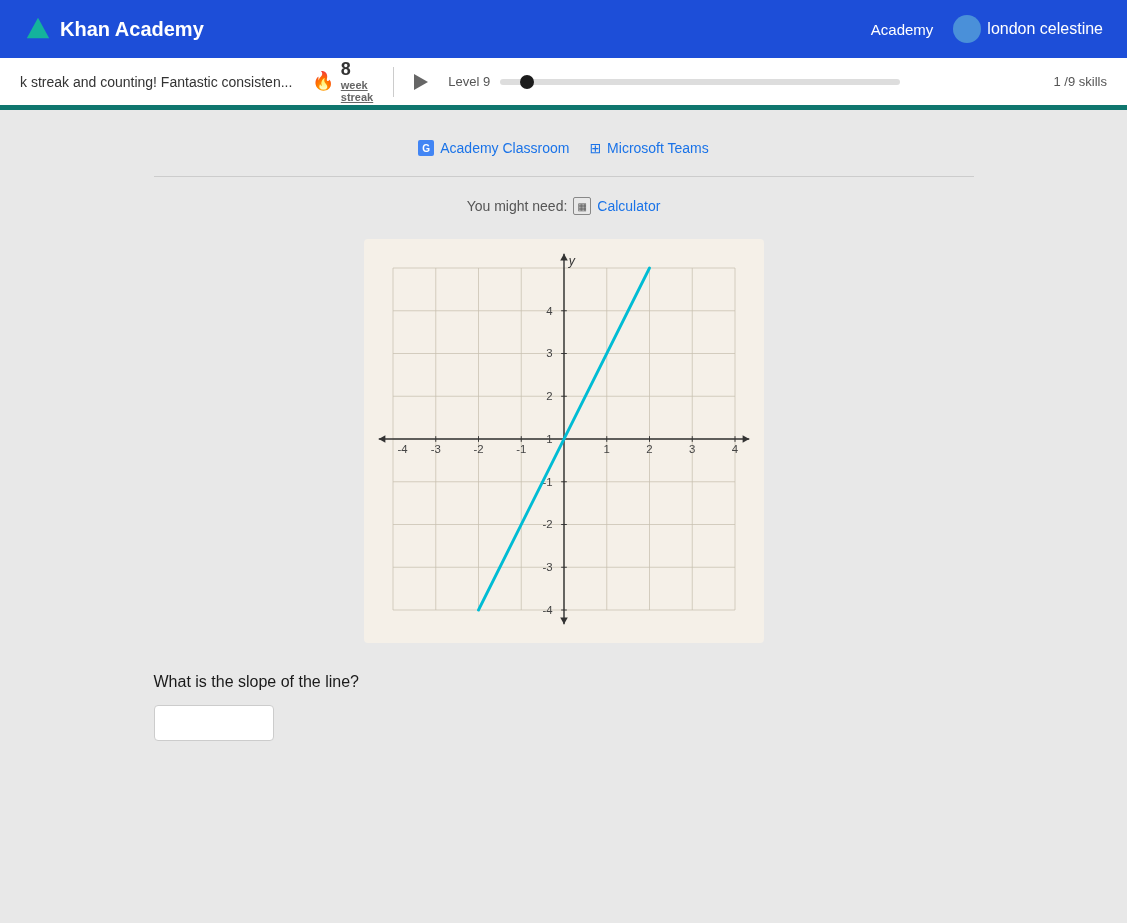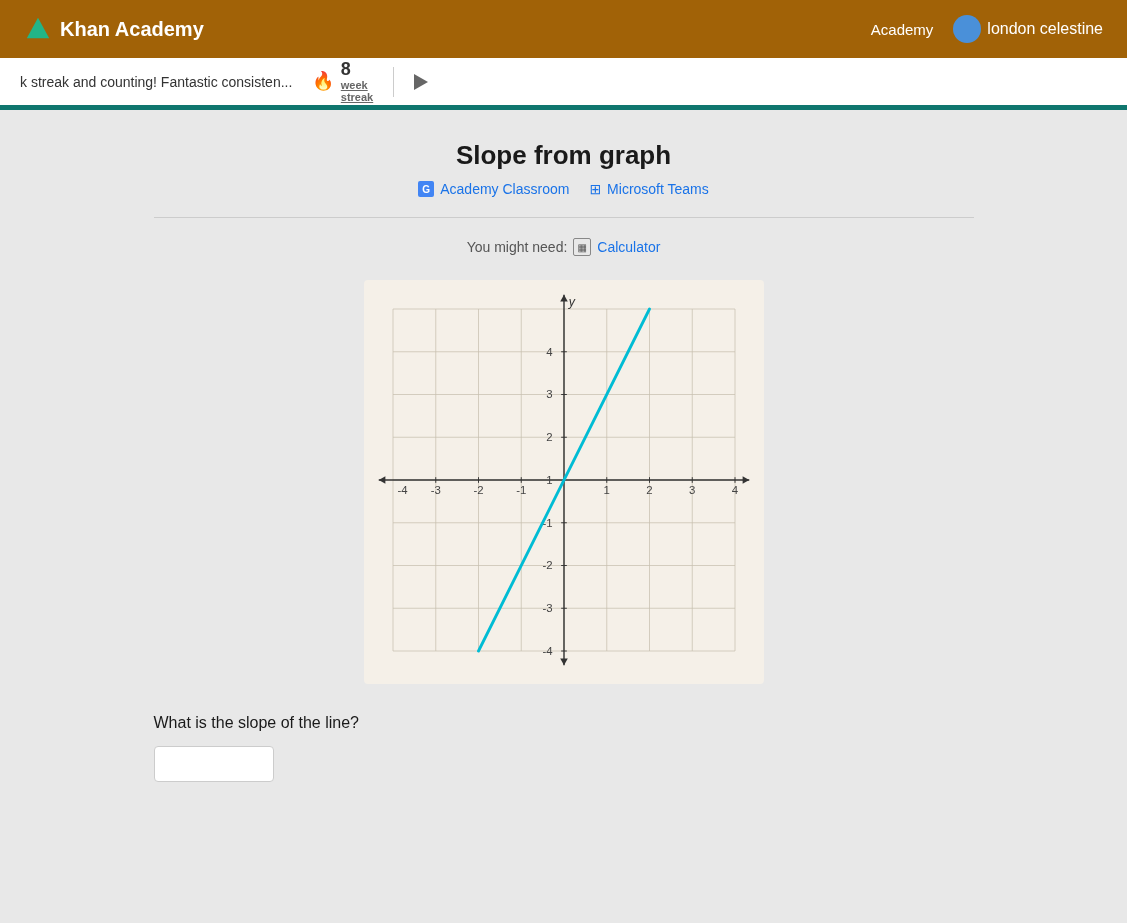--- a/index.html
+++ b/index.html
@@ -6,21 +6,21 @@
     body {
       font-family: -apple-system, BlinkMacSystemFont, 'Segoe UI', sans-serif;
       background: #e8e8e8;
       width: 1127px;
       min-height: 923px;
       overflow-x: hidden;
     }
 
     
     .top-nav {
-      background: #a16207;
+      background: #1d4ed8;
       height: 58px;
       display: flex;
       align-items: center;
       padding: 0 24px;
       justify-content: space-between;
     }
     .nav-left {
       display: flex;
       align-items: center;
       gap: 8px;
@@ -274,24 +274,30 @@
   <span class="streak-text">k streak and counting! Fantastic consisten...</span>
   <div class="streak-count">
     <span class="flame-icon">🔥</span>
     <div class="streak-label">
       <span>8</span>
       <span>week<br>streak</span>
     </div>
   </div>
   <div class="divider-vert"></div>
   <div class="play-btn"></div>
+  <div class="level-section">
+    <span class="level-label">Level 9</span>
+    <div class="level-progress">
+      <div class="level-dot"></div>
+    </div>
+    <span class="skills-count">1 /9 skills</span>
+  </div>
 </div>
 
 <div class="main-content">
-  <h1 class="page-title">Slope from graph</h1>
   <div class="share-row">
     <div class="share-btn">
       <div class="share-icon-google">G</div>
       <span>Academy Classroom</span>
     </div>
     <div class="share-btn">
       <span class="share-icon-ms">⊞</span>
       <span>Microsoft Teams</span>
     </div>
   </div>

